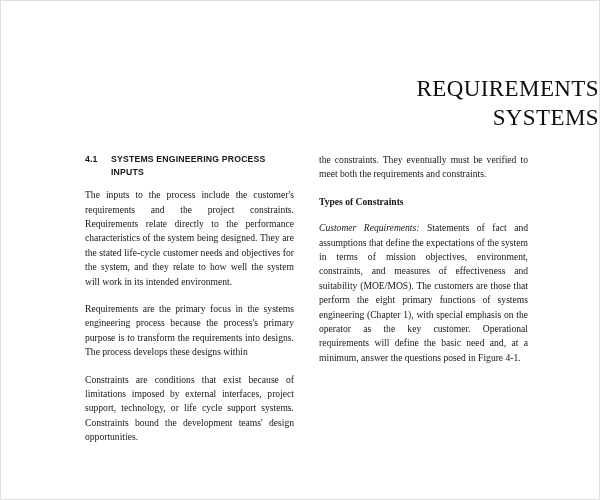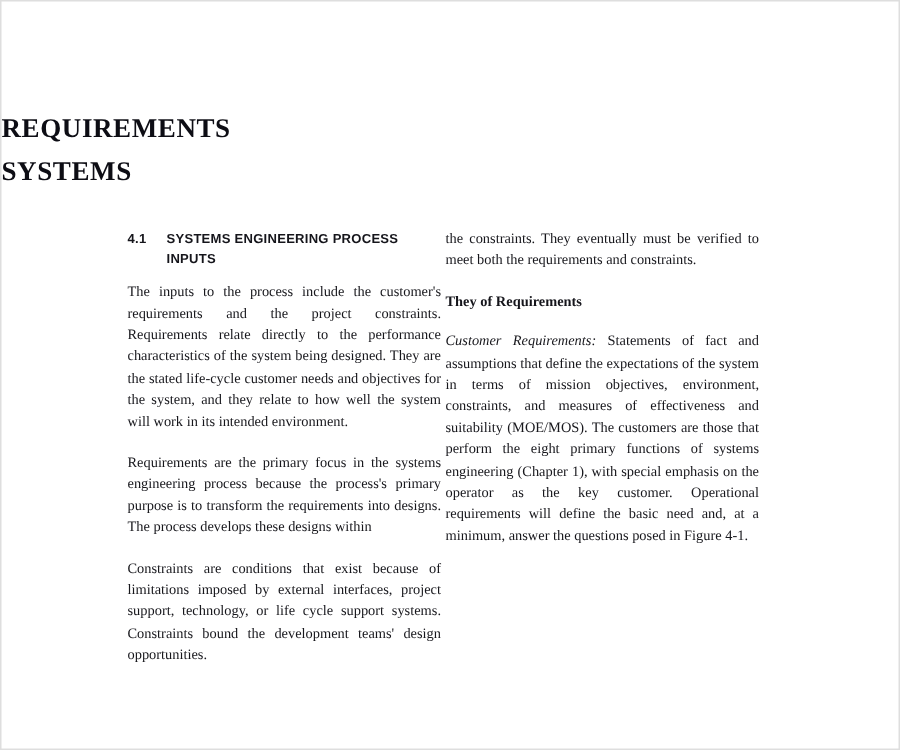--- a/index.html
+++ b/index.html
@@ -23,40 +23,41 @@
     box-sizing: border-box;
     overflow: hidden;
   }
 
   
   .doc-title {
     position: absolute;
     left: 0;
     right: 0;
     top: 58px;
-    text-align: left;
+    text-align: right;
     font-family: "Liberation Serif", "DejaVu Serif", serif;
-    font-weight: bold;
-    font-size: 18px;
+    font-weight: normal;
+    font-size: 23px;
     line-height: 29px;
     letter-spacing: 0.4px;
     color: #0d0d14;
   }
   .doc-title .line {
     display: block;
   }
 
   
   .columns {
     position: absolute;
     top: 152px;
     left: 84px;
     width: 452px;
     height: 300px;
     display: flex;
+    gap: 22px;
     align-items: flex-start;
   }
   .col {
     width: 212px;
     flex: 0 0 212px;
   }
 
   
   .section-head {
     font-family: "Liberation Sans", "DejaVu Sans", sans-serif;
@@ -127,21 +128,21 @@
       <p class="body">The inputs to the process include the customer's requirements and the project constraints. Requirements relate directly to the performance characteristics of the system being designed. They are the stated life-cycle customer needs and objectives for the system, and they relate to how well the system will work in its intended environment.</p>
       <p class="body">Requirements are the primary focus in the systems engineering process because the process's primary purpose is to transform the requirements into designs. The process develops these designs within</p>
       <p class="body">Constraints are conditions that exist because of limitations imposed by external interfaces, project support, technology, or life cycle support systems. Constraints bound the development teams' design opportunities.</p>
 
     </div>
 
     <div class="col">
 
       <p class="body">the constraints. They eventually must be verified to meet both the requirements and constraints.</p>
 
-      <div class="sub-head">They of Requirements</div>
+      <div class="sub-head">Types of Constraints</div>
 
 
       <p class="body"><span class="run-in">Customer Requirements:</span><span> Statements of fact and assumptions that define the expectations of the system in terms of mission objectives, environment, constraints, and measures of effectiveness and suitability (MOE/MOS). The customers are those that perform the eight primary functions of systems engineering (Chapter 1), with special emphasis on the operator as the key customer. Operational requirements will define the basic need and, at a minimum, answer the questions posed in Figure 4-1.</span></p>
 
     </div>
 
   </div>
 
 </div>
 

